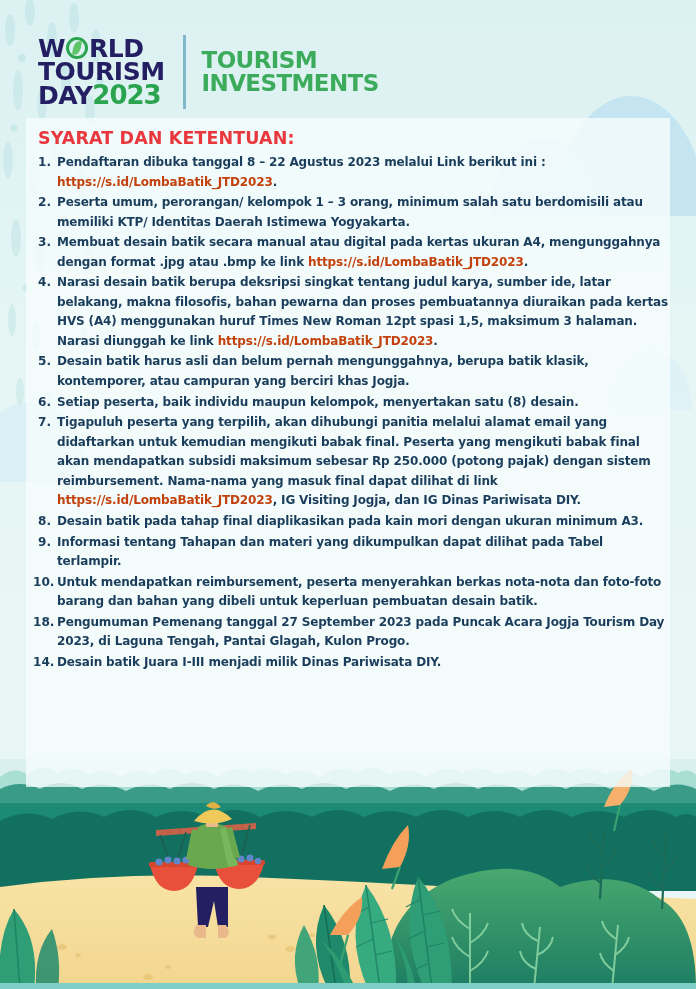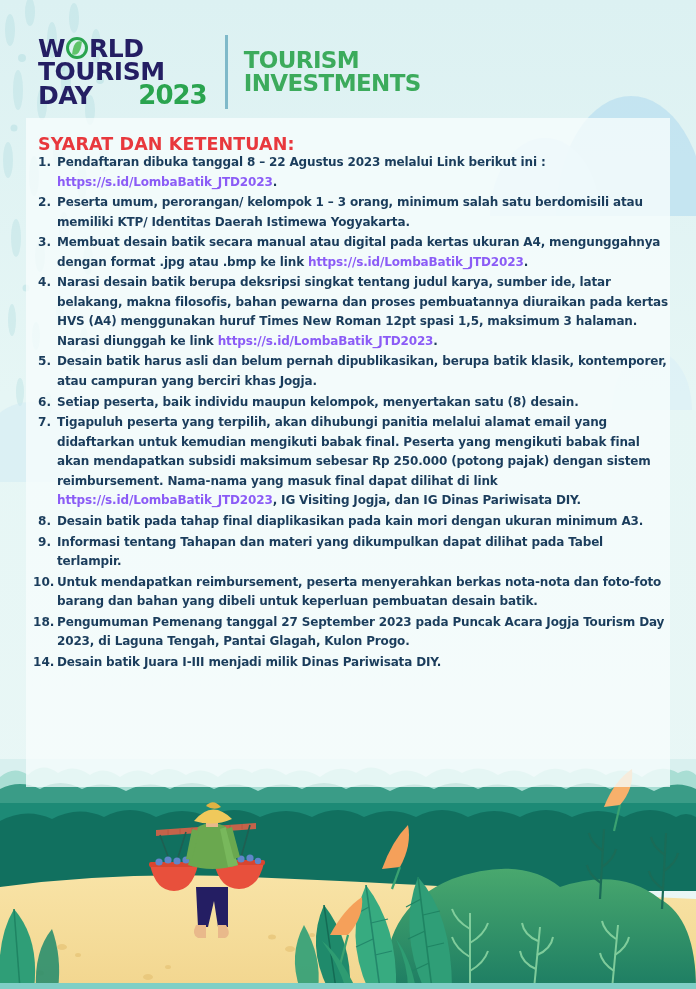--- a/index.html
+++ b/index.html
@@ -74,25 +74,25 @@
   .logo-line {
     font-family: "DejaVu Sans", sans-serif;
     font-weight: bold;
     font-size: 25px;
     letter-spacing: -0.5px;
     color: #241e63;
     white-space: nowrap;
     display: flex;
     align-items: center;
   }
-  .logo-line.l3 { font-size: 25px; gap: 40px; }
+  .logo-line.l3 { font-size: 25px; }
   .year {
     color: #2aa44f;
     font-weight: bold;
-    margin-left: 6px;
+    margin-left: 0;
     font-size: 26px;
     letter-spacing: -1px;
   }
 
   
   .leaf-o {
     position: relative;
     display: inline-block;
     width: 22px; height: 22px;
     margin: 0 1px;
@@ -136,21 +136,20 @@
   
   .section-title {
     position: absolute;
     left: 38px;
     top: 128px;
     font-family: "DejaVu Sans", sans-serif;
     font-weight: bold;
     font-size: 17.5px;
     color: #e8383d;
     letter-spacing: .1px;
-    margin-top: 6px;
   }
 
   .terms {
     position: absolute;
     left: 33px;
     top: 153px;
     width: 636px;
     list-style: none;
   }
   .term {
@@ -171,21 +170,21 @@
   }
   .term-body {
     flex: 1 1 auto;
     font-family: "DejaVu Sans", sans-serif;
     font-weight: bold;
     font-size: 12px;
     color: #1b3d5c;
     line-height: 1.63;
     letter-spacing: -0.15px;
   }
-  .lnk { color: #8b5cf6; }
+  .lnk { color: #c2410c; }
 
   
   .illus {
     position: absolute;
     left: 0; bottom: 0;
     width: 696px; height: 230px;
     overflow: hidden;
   }
   .illus svg { display: block; width: 696px; height: 230px; }
 
@@ -288,21 +287,21 @@
       <li class="term">
         <span class="term-num">3.</span>
         <span class="term-body"><span>Membuat desain batik secara manual atau digital pada kertas ukuran A4, mengunggahnya dengan format .jpg atau .bmp ke link </span><span class="lnk">https://s.id/LombaBatik_JTD2023</span><span>.</span></span>
       </li>
       <li class="term">
         <span class="term-num">4.</span>
         <span class="term-body"><span>Narasi desain batik berupa deksripsi singkat tentang  judul karya, sumber ide, latar belakang, makna filosofis, bahan pewarna dan proses pembuatannya diuraikan pada kertas HVS (A4) menggunakan huruf Times New Roman 12pt spasi 1,5, maksimum 3 halaman.</span><br><span> Narasi diunggah ke link </span><span class="lnk">https://s.id/LombaBatik_JTD2023</span><span>.</span></span>
       </li>
       <li class="term">
         <span class="term-num">5.</span>
-        <span class="term-body"><span>Desain batik harus asli dan belum pernah dipublikasikan, berupa batik klasik, kontemporer, atau campuran yang berciri khas Jogja.</span></span>
+        <span class="term-body"><span>Desain batik harus asli dan belum pernah mengunggahnya, berupa batik klasik, kontemporer, atau campuran yang berciri khas Jogja.</span></span>
       </li>
       <li class="term">
         <span class="term-num">6.</span>
         <span class="term-body"><span>Setiap peserta, baik individu maupun kelompok, menyertakan satu (8) desain.</span></span>
       </li>
       <li class="term">
         <span class="term-num">7.</span>
         <span class="term-body"><span>Tigapuluh peserta yang terpilih, akan dihubungi panitia melalui alamat email yang didaftarkan untuk kemudian mengikuti babak final. Peserta yang mengikuti babak final akan mendapatkan subsidi maksimum sebesar Rp 250.000 (potong pajak) dengan sistem reimbursement. Nama-nama yang masuk final dapat dilihat di link</span><br><span class="lnk">https://s.id/LombaBatik_JTD2023</span><span>, IG Visiting Jogja, dan IG Dinas Pariwisata DIY.</span></span>
       </li>
       <li class="term">

